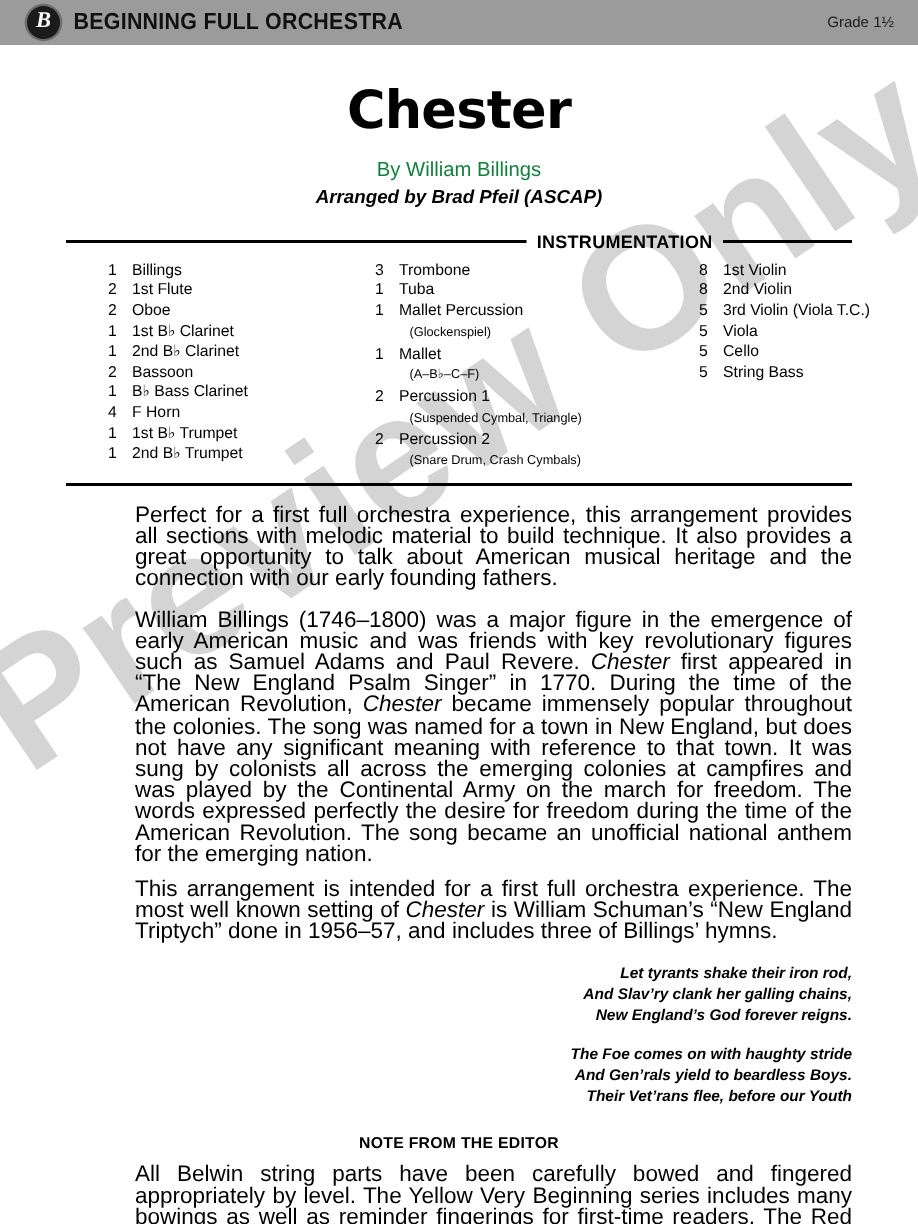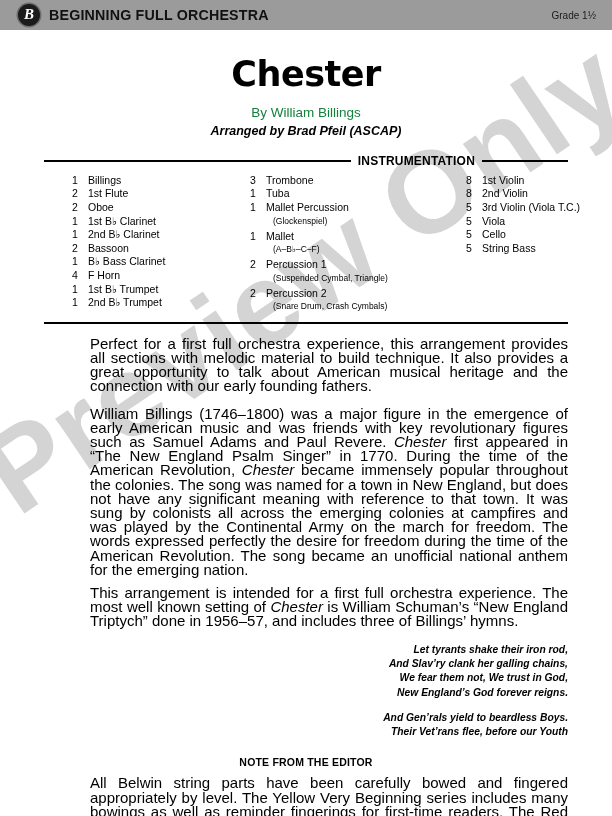--- a/index.html
+++ b/index.html
@@ -361,24 +361,24 @@
 
     <div class="body-para">Perfect for a first full orchestra experience, this arrangement provides all sections with melodic material to build technique. It also provides a great opportunity to talk about American musical heritage and the connection with our early founding fathers.</div>
 
     <div class="body-para" id="pn1"><span>William Billings (1746–1800) was a major figure in the emergence of early American music and was friends with key revolutionary figures such as Samuel Adams and Paul Revere. </span><i>Chester</i><span> first appeared in “The New England Psalm Singer” in 1770. During the time of the American Revolution, </span><i>Chester</i><span> became immensely popular throughout the colonies. The song was named for a town in New England, but does not have any significant meaning with reference to that town. It was sung by colonists all across the emerging colonies at campfires and was played by the Continental Army on the march for freedom. The words expressed perfectly the desire for freedom during the time of the American Revolution. The song became an unofficial national anthem for the emerging nation.</span></div>
     <div class="body-para tight" id="pn2"><span>This arrangement is intended for a first full orchestra experience. The most well known setting of </span><i>Chester</i><span> is William Schuman’s “New England Triptych” done in 1956–57, and includes three of Billings’ hymns.</span></div>
 
     <div id="lyrics">
         <div class="lyric-stanza">
           <div class="lyric-line">Let tyrants shake their iron rod,</div>
           <div class="lyric-line">And Slav’ry clank her galling chains,</div>
-          <div class="lyric-line">We fear them not, We trust in God,</div>
           <div class="lyric-line">New England’s God forever reigns.</div>
         </div>
         <div class="lyric-stanza">
+          <div class="lyric-line">The Foe comes on with haughty stride</div>
           <div class="lyric-line">And Gen’rals yield to beardless Boys.</div>
           <div class="lyric-line">Their Vet’rans flee, before our Youth</div>
         </div>
       </div>
 
     <div class="section-heading">NOTE FROM THE EDITOR</div>
     <div class="body-para">All Belwin string parts have been carefully bowed and fingered appropriately by level. The Yellow Very Beginning series includes many bowings as well as reminder fingerings for first-time readers. The Red Beginning series includes frequent bowings to assist younger players. Fingerings for altered pitches are often marked. The Green Intermediate series includes appropriately placed bowings for middle-level students. Fingerings and positions are marked for notes beyond first position. The Blue Concert series includes bowings appropriate for the experienced high school player. Fingerings and position markings are indicated for difficult passages.</div>
 
   </div>
 </div>

